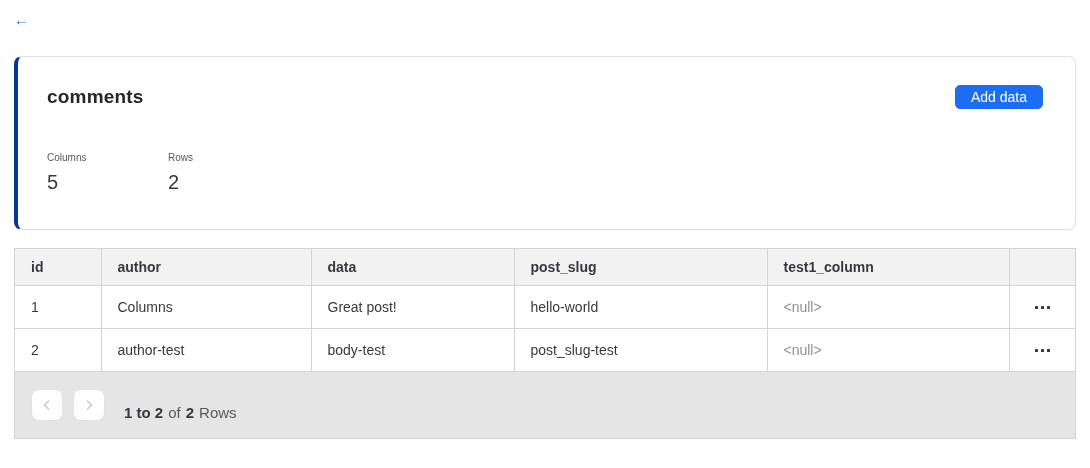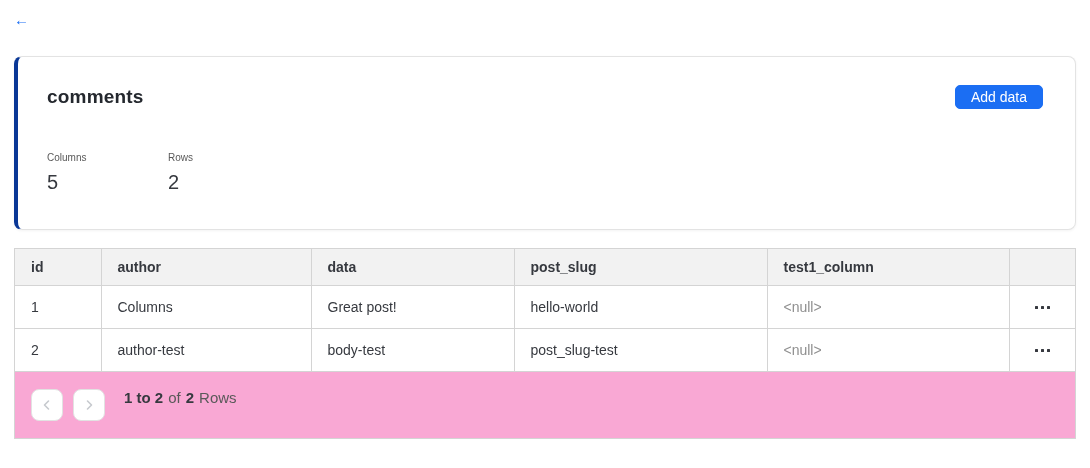--- a/index.html
+++ b/index.html
@@ -41,21 +41,21 @@
   .btn-primary { background: #1b6ef3; color: #ffffff; border: 1px solid #1b6ef3; }
   .btn-secondary { background: #ffffff; color: #1b6ef3; border: 1px solid #1b6ef3; }
   .caret { font-size: 10px; line-height: 1; transform: translateY(1px); }
 
   .stats { display: flex; margin-top: 43px; }
   .stat { width: 121px; }
   .stat-label { font-size: 10px; color: #595959; }
   .stat-value { font-size: 20px; color: #36393f; margin-top: 8px; }
 
   
-  .data-table-wrap { margin-top: 18px; border: 1px solid #d4d4d4; background: #f9a8d4; }
+  .data-table-wrap { margin-top: 18px; border: 1px solid #d4d4d4; background: #e5e5e5; }
   table { width: 100%; border-collapse: collapse; table-layout: fixed; }
   col.c-id { width: 86px; } col.c-author { width: 210px; } col.c-body { width: 203px; }
   col.c-slug { width: 253px; } col.c-test { width: 242px; } col.c-actions { width: auto; }
   th {
     background: #f2f2f2; height: 36px; text-align: left;
     padding: 0 16px; font-size: 14px; font-weight: 700; color: #36393f;
     border-bottom: 1px solid #d4d4d4; border-right: 1px solid #d4d4d4;
   }
   th:last-child { border-right: none; }
   td {
@@ -66,21 +66,21 @@
   td:last-child { border-right: none; }
   td.null-cell { color: #8f8f8f; }
   td.actions-cell { text-align: center; padding: 0; }
   .dots-btn {
     border: none; background: transparent; cursor: pointer;
     display: inline-flex; gap: 3px; padding: 8px; align-items: center;
   }
   .dot { width: 3px; height: 3px; background: #36393f; border-radius: 0.5px; display: block; }
 
   
-  .table-footer { display: flex; align-items: flex-start; padding: 17px 16px; gap: 10px; }
+  .table-footer { display: flex; align-items: flex-end; padding: 17px 16px; gap: 10px; }
   .pager-btn {
     width: 32px; height: 32px; background: #fff;
     border: 1px solid #e2e2e2; border-radius: 8px;
     display: inline-flex; align-items: center; justify-content: center;
     cursor: default;
   }
   .pager-btn svg { display: block; }
   .pager-text { margin-left: 9px; font-size: 15px; color: #595959; display: flex; gap: 5px; }
   .pager-text .strong { color: #36393f; font-weight: 700; }
 </style>

